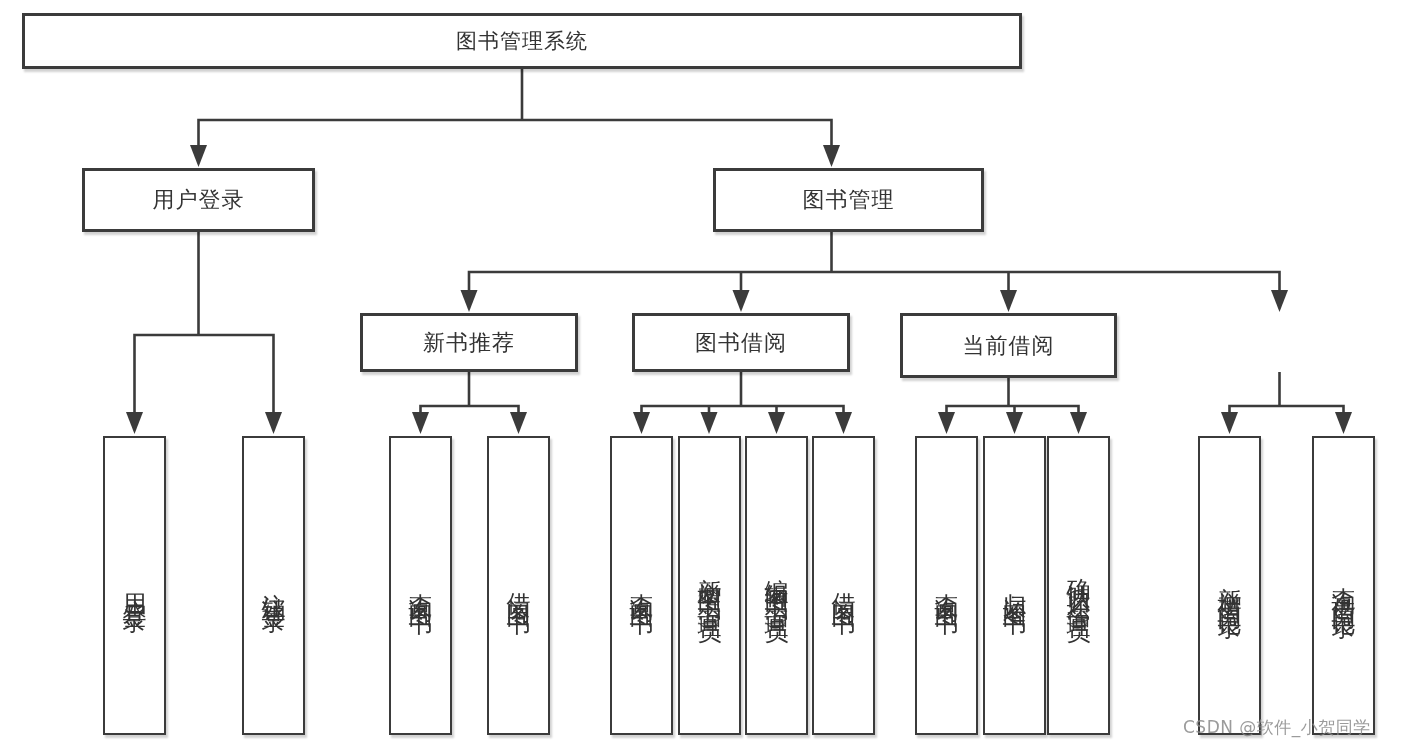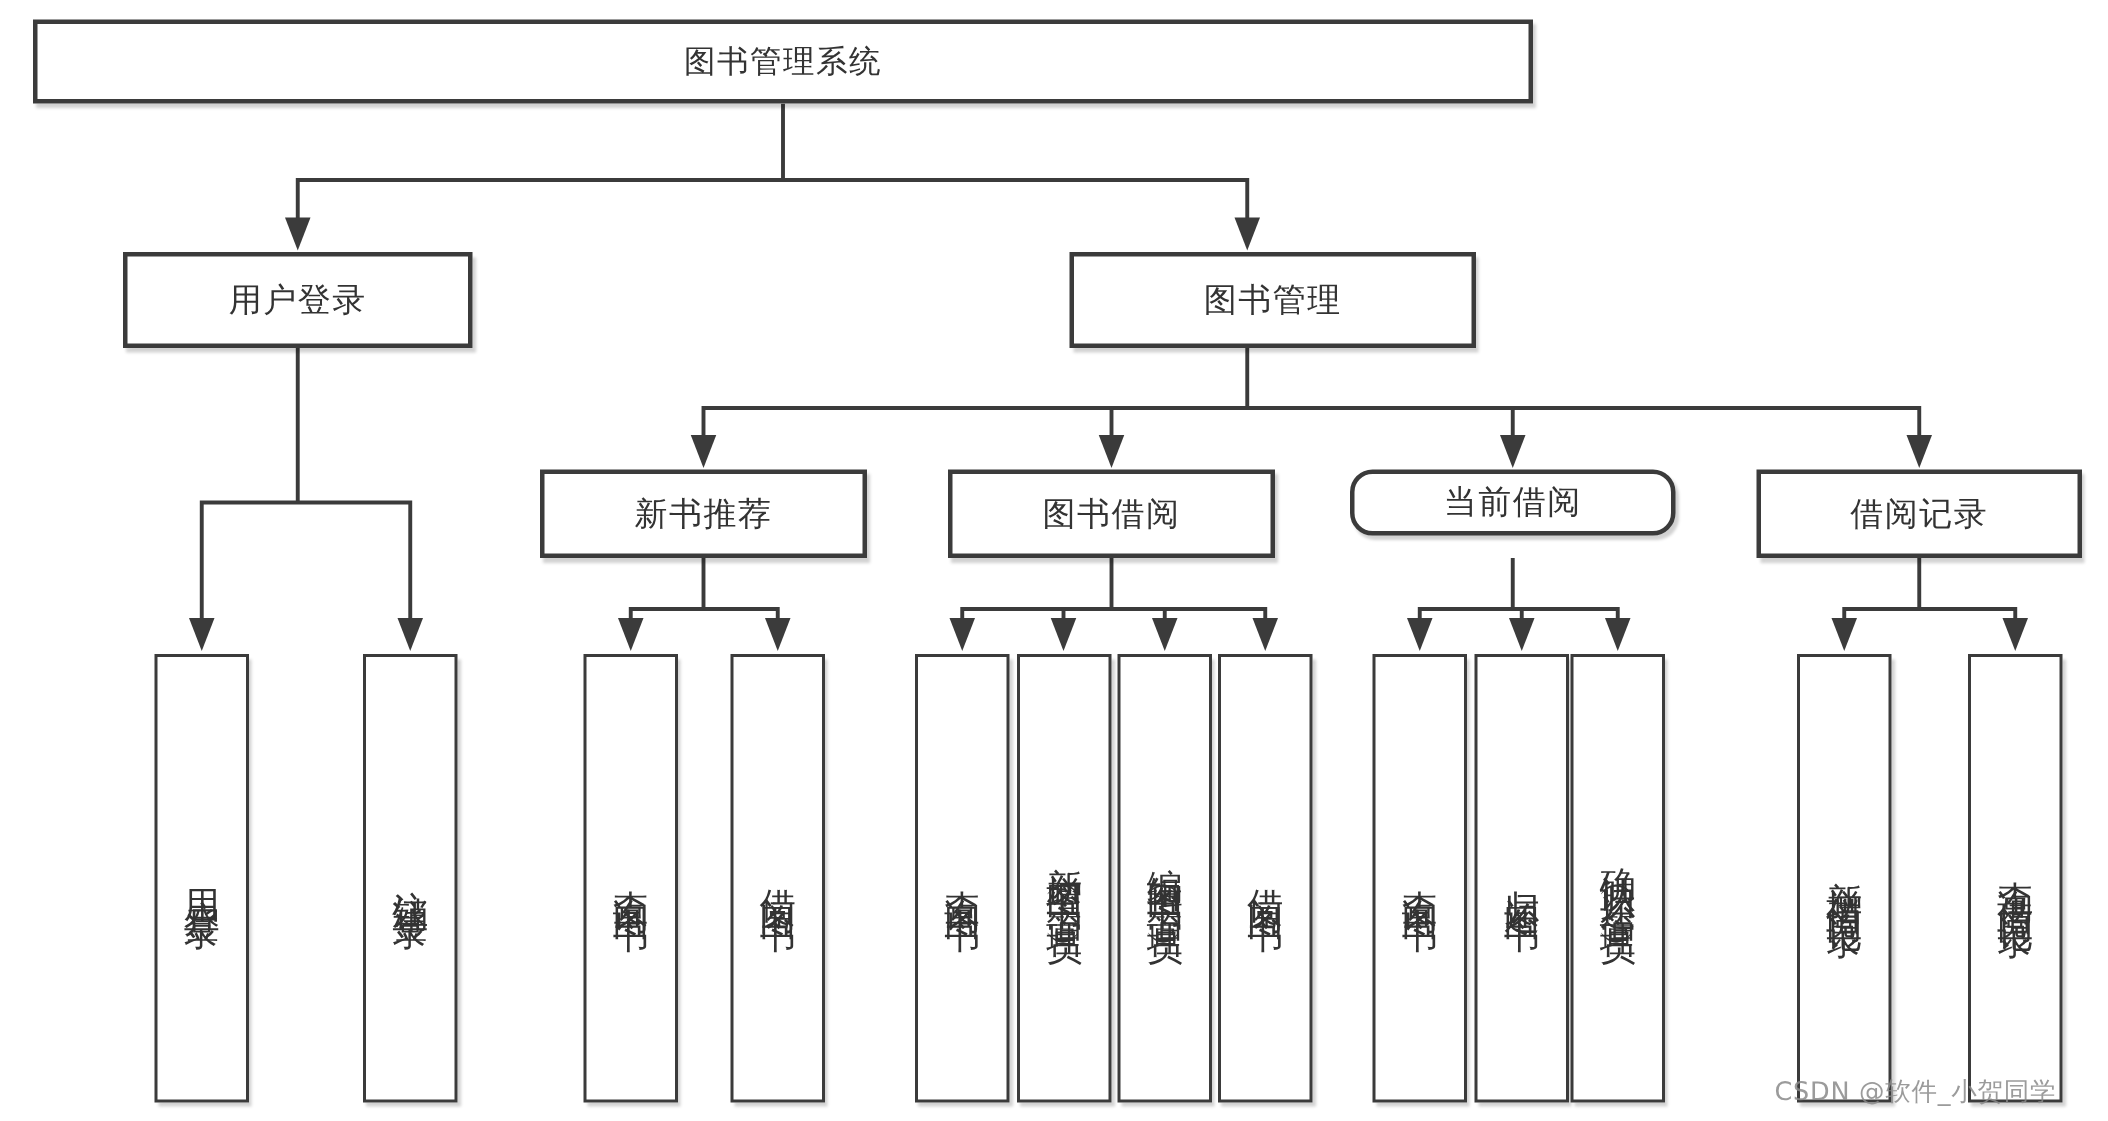--- a/index.html
+++ b/index.html
@@ -114,22 +114,21 @@
     </g>
   </svg>
 
   <div class="node hbox root">图书管理系统</div>
 
   <div class="node hbox" style="left:82px; top:168px; width:233px; height:64px;">用户登录</div>
   <div class="node hbox" style="left:713px; top:168px; width:271px; height:64px;">图书管理</div>
 
   <div class="node hbox" style="left:360px; top:313px; width:218px; height:59px;">新书推荐</div>
   <div class="node hbox" style="left:632px; top:313px; width:218px; height:59px;">图书借阅</div>
-  <div class="node hbox" style="left:900px; top:313px; width:217px; height:44px;border-radius:15px;">当前借阅</div>
-  <div class="node hbox" style="left:1171px; top:313px; width:217px; height:59px;">借阅记录</div>
+  <div class="node hbox" style="left:900px; top:313px; width:217px; height:65px;">当前借阅</div>
 
   <div class="node vbox" style="left:103px;">用户登录</div>
   <div class="node vbox" style="left:242px;">注销登录</div>
 
   <div class="node vbox" style="left:389px;">查询图书</div>
   <div class="node vbox" style="left:487px;">借阅图书</div>
 
   <div class="node vbox" style="left:610px;">查询图书</div>
   <div class="node vbox" style="left:678px;">新增图书（管理员）</div>
   <div class="node vbox" style="left:745px;">编辑图书（管理员）</div>

